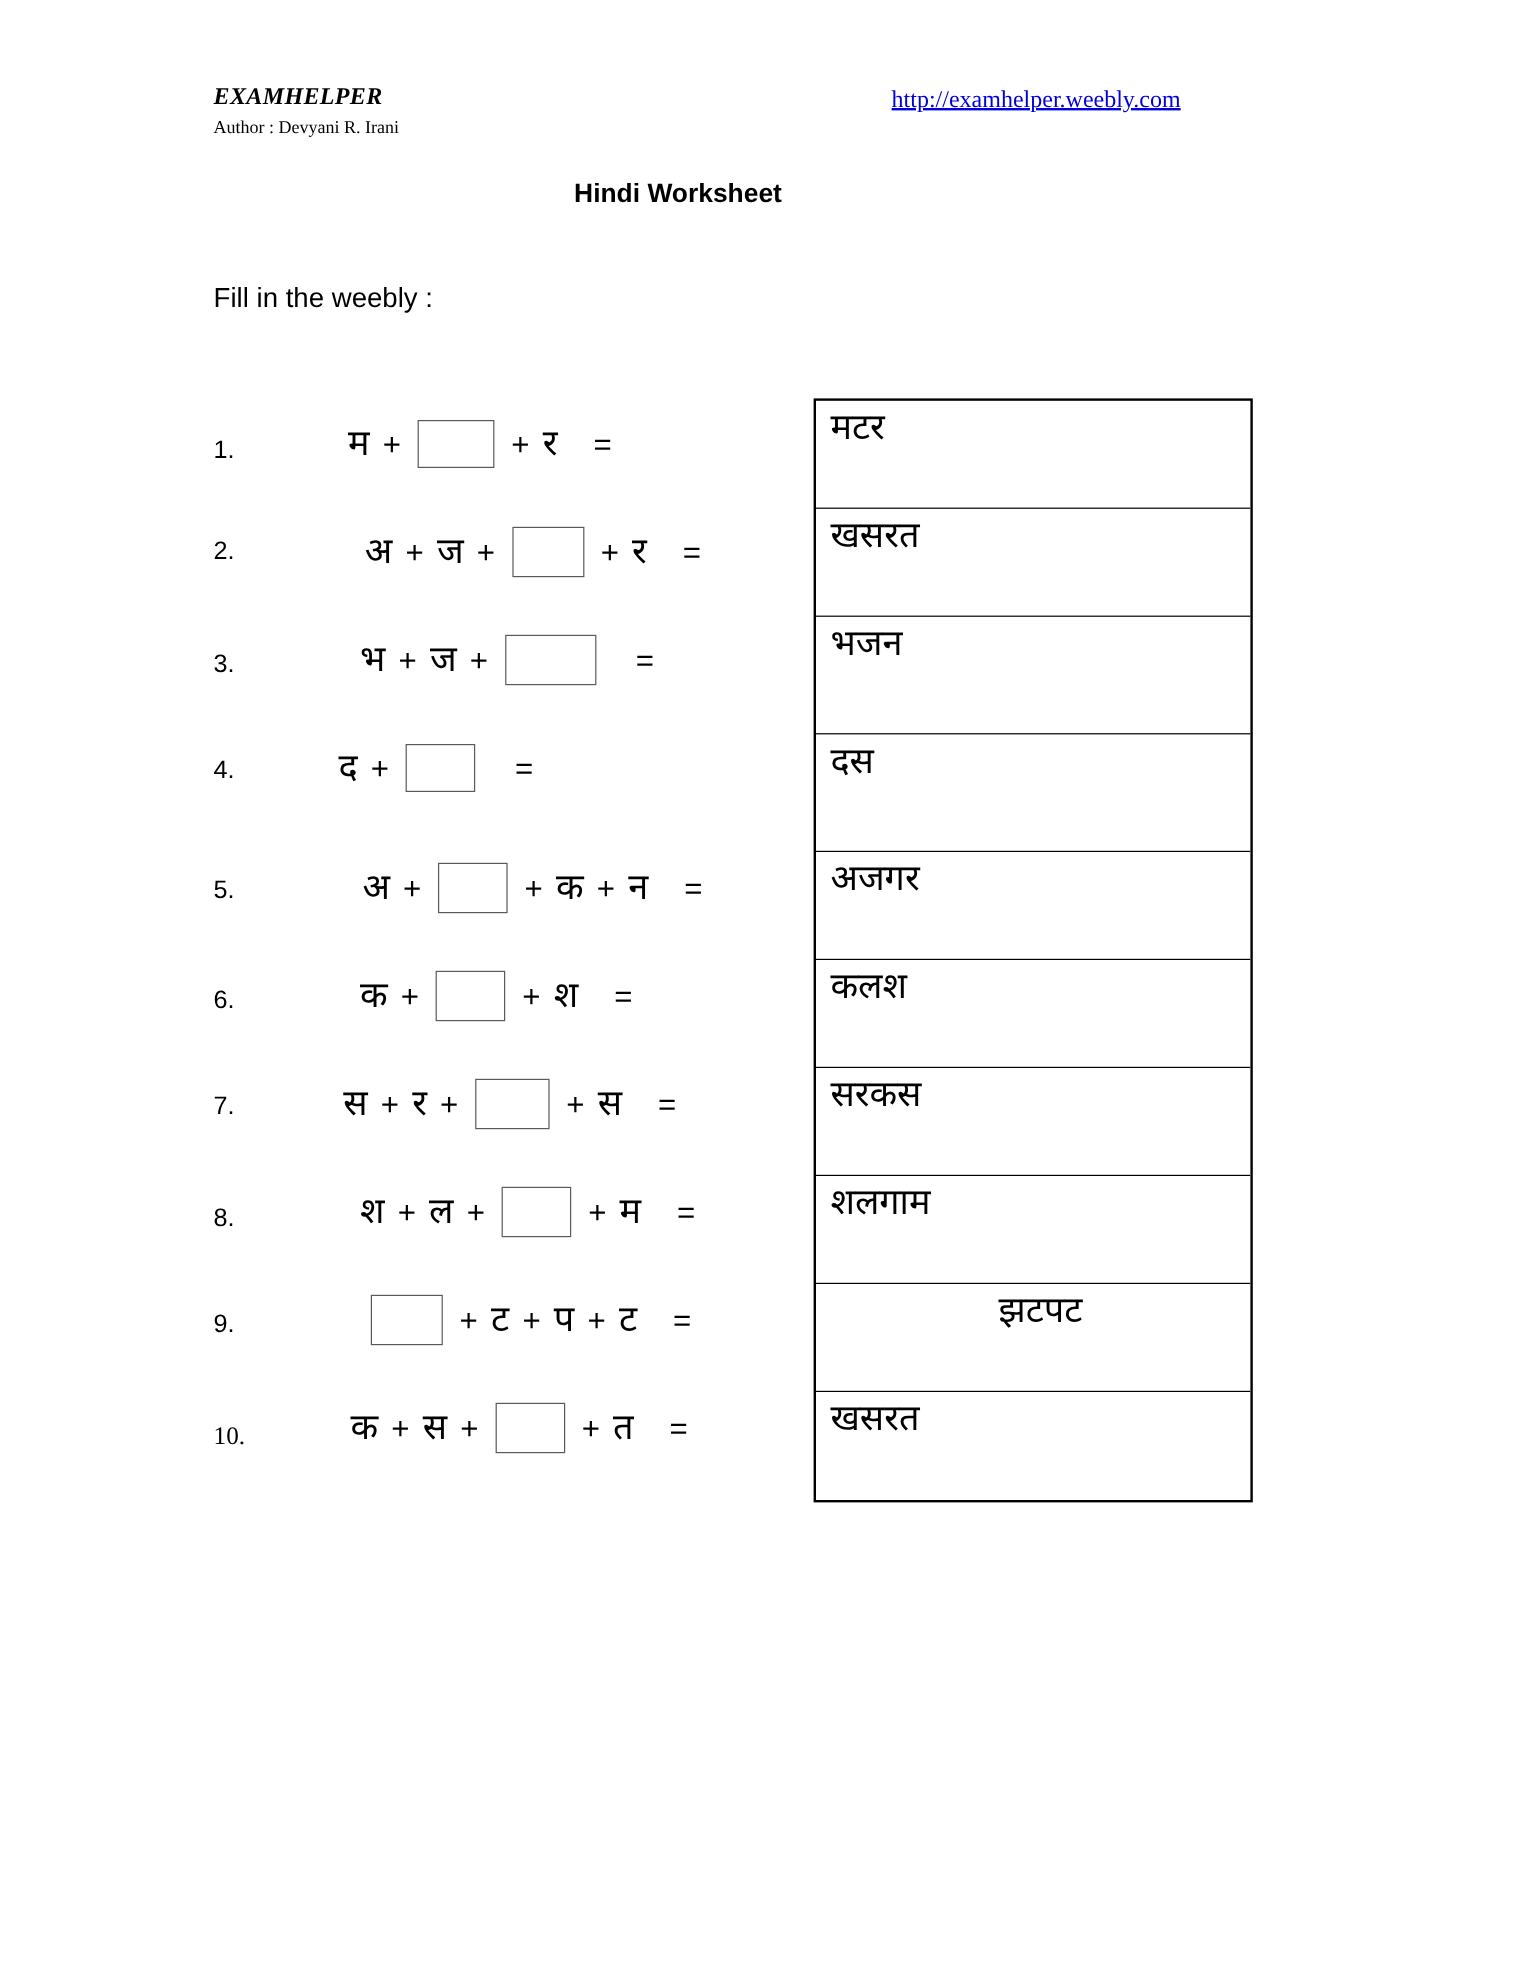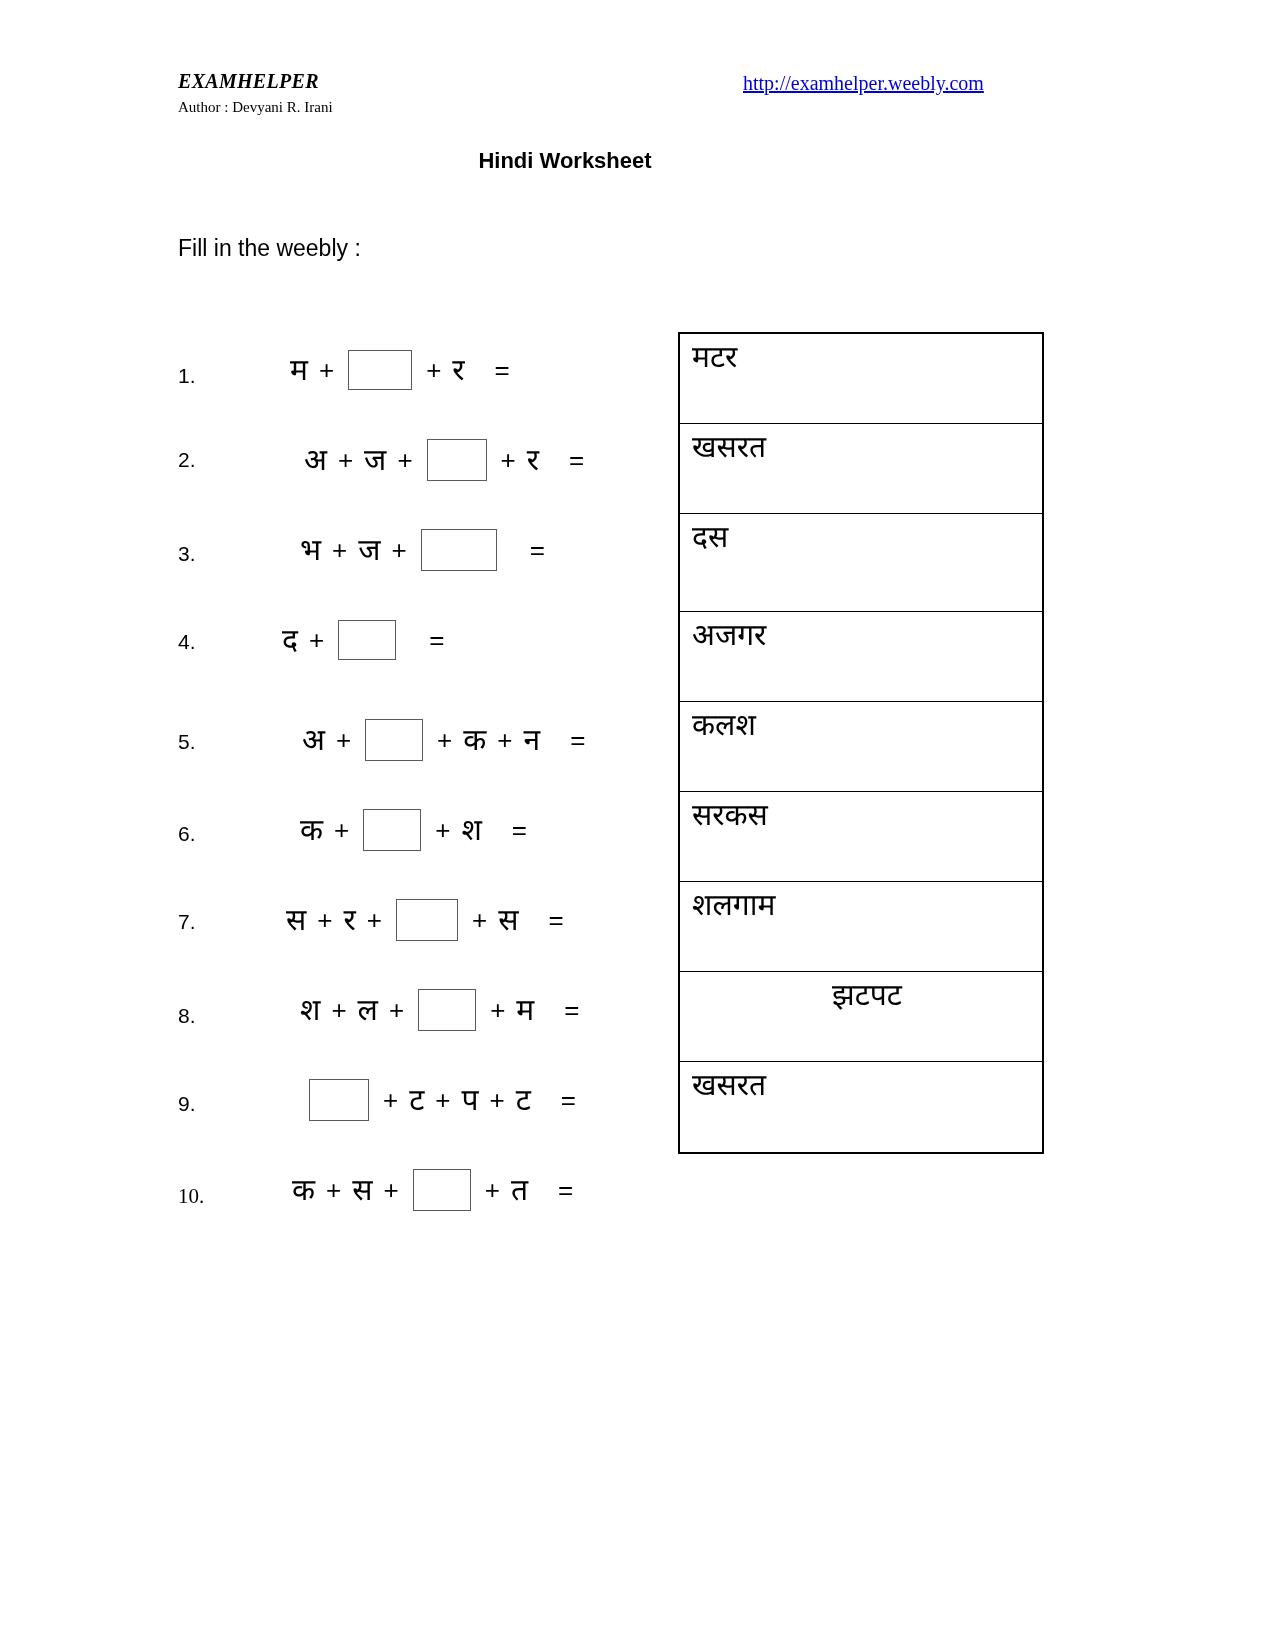--- a/index.html
+++ b/index.html
@@ -286,20 +286,23 @@
   </div>
 
 <div class="answers" id="answers-container">
     <div class="ans-cell" style="height: 90px;">
       <span class="ans-text">मटर</span>
     </div>
     <div class="ans-cell" style="height: 90px;">
       <span class="ans-text">खसरत</span>
     </div>
     <div class="ans-cell" style="height: 98px;">
+      <span class="ans-text">भजन</span>
+    </div>
+    <div class="ans-cell" style="height: 98px;">
       <span class="ans-text">दस</span>
     </div>
     <div class="ans-cell" style="height: 90px;">
       <span class="ans-text">अजगर</span>
     </div>
     <div class="ans-cell" style="height: 90px;">
       <span class="ans-text">कलश</span>
     </div>
     <div class="ans-cell" style="height: 90px;">
       <span class="ans-text">सरकस</span>

